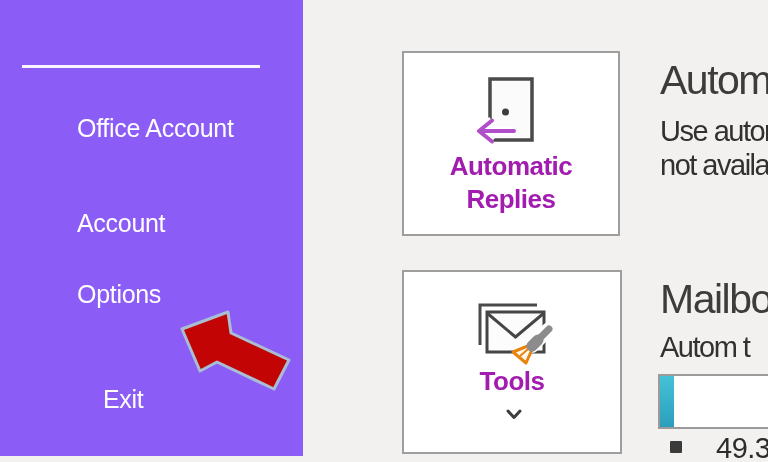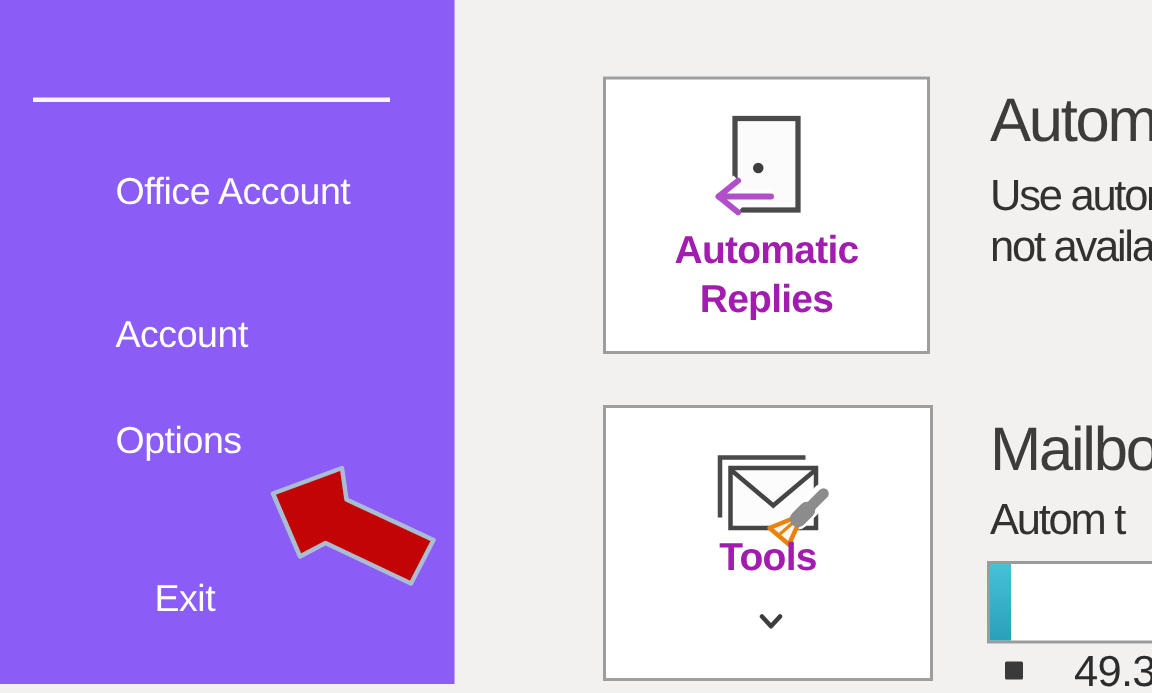--- a/index.html
+++ b/index.html
@@ -36,21 +36,21 @@
   .tile-ar{left:402px;top:51px;width:218px;height:185px;}
   .tile-tools{left:402px;top:270px;width:220px;height:184px;}
   .tile-icon-ar{position:absolute;left:70px;top:18px;}
   .tile-icon-tools{position:absolute;left:70px;top:28px;}
   .tile-label{
     position:absolute;left:0;right:0;
     font-weight:bold;font-size:26px;line-height:33px;
     color:#a21caf;letter-spacing:-0.5px;
   }
   .tile-ar .tile-label{top:97px;width:160px;margin:0 auto;}
-  .tile-tools .tile-label{top:83px;}
+  .tile-tools .tile-label{top:93px;}
   .tools-chevron{position:absolute;left:101px;top:136px;}
   .heading{
     font-size:41px;color:#3D3C3B;letter-spacing:-1.5px;
     white-space:nowrap;position:absolute;left:660px;
   }
   .heading.h1{top:57px;}
   .heading.h2{top:276px;}
   .body-text{
     font-size:29px;color:#323130;letter-spacing:-1.5px;
     white-space:nowrap;position:absolute;left:660px;

